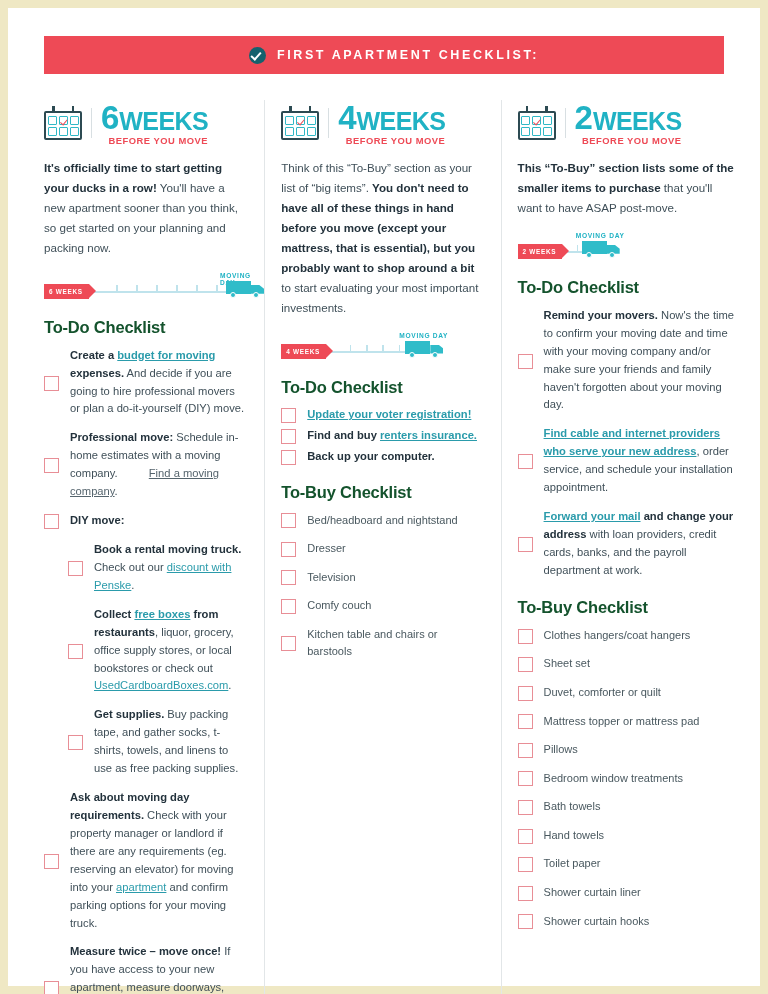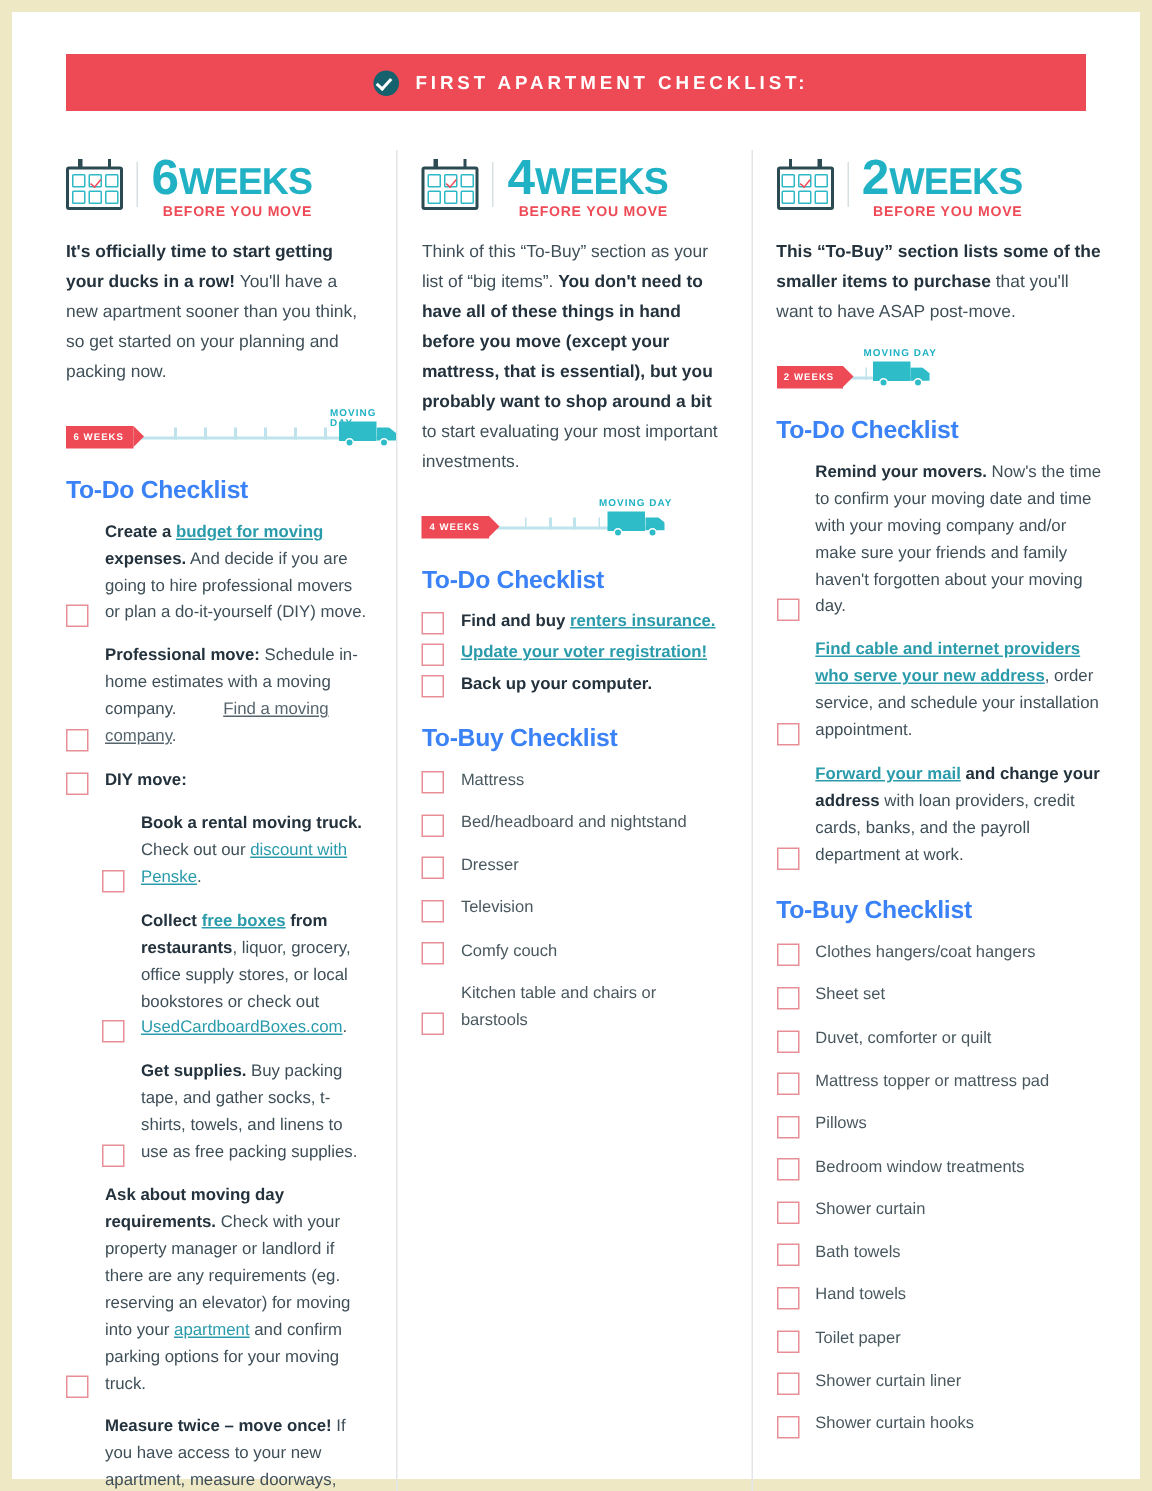--- a/index.html
+++ b/index.html
@@ -103,28 +103,28 @@
   .truck { position:absolute; top:9px; width:40px; height:18px; }
   .truck-box { position:absolute; left:0; top:0; width:25px; height:13px; background:#2fbcc9; }
   .truck-cab {
     position:absolute; left:25px; top:4px; width:13px; height:9px; background:#2fbcc9;
     clip-path:polygon(0 0, 8px 0, 100% 45%, 100% 100%, 0 100%);
   }
   .truck-w { position:absolute; top:11px; width:6px; height:6px; border-radius:50%; background:#2fbcc9; border:1.5px solid #fff; }
 
   
   .sec-head {
-    color:#3b82f6; font-size:16.5px; font-weight:bold;
+    color:#14532d; font-size:16.5px; font-weight:bold;
     letter-spacing:-0.2px; margin:16px 0 10px;
   }
   .sec-head.tight { margin-top:18px; }
 
   
   .cl { list-style:none; margin:0; padding:0; }
-  .cl li { display:flex; align-items:flex-end; margin-bottom:11px; }
+  .cl li { display:flex; align-items:center; margin-bottom:11px; }
   .cl li.sub { margin-left:24px; }
   .cl li.compact { margin-bottom:5px; align-items:center; }
   .box {
     flex:0 0 auto; width:15px; height:15px;
     border:1.4px solid #e88e96; background:#fff; margin-top:1px;
   }
   .txt {
     margin-left:11px; font-size:11.2px; line-height:1.6; color:#3f4f58;
   }
   .cl li.compact .txt { margin-top:0; line-height:1.3; }
@@ -262,37 +262,33 @@
             <div class="truck-box"></div>
             <div class="truck-cab"></div>
             <div class="truck-w" style="left:4px"></div>
             <div class="truck-w" style="left:27px"></div>
           </div>
         </div>
         <div class="sec-head">To-Do Checklist</div>
         <ul class="cl todo">
           <li class="compact">
             <span class="box"></span>
+            <span class="txt"><a class="lk" href="#">Update your voter registration!</a></span>
+          </li>
+          <li class="compact">
+            <span class="box"></span>
             <span class="txt"><b>Find and buy </b><a class="lk" href="#">renters insurance.</a></span>
-          </li>
-          <li class="compact">
-            <span class="box"></span>
-            <span class="txt"><a class="lk" href="#">Update your voter registration!</a></span>
           </li>
           <li class="compact">
             <span class="box"></span>
             <span class="txt"><b>Back up your computer.</b></span>
           </li>
         </ul>
         <div class="sec-head tight">To-Buy Checklist</div>
         <ul class="cl buy">
-          <li>
-            <span class="box"></span>
-            <span class="txt">Mattress</span>
-          </li>
           <li>
             <span class="box"></span>
             <span class="txt">Bed/headboard and nightstand</span>
           </li>
           <li>
             <span class="box"></span>
             <span class="txt">Dresser</span>
           </li>
           <li>
             <span class="box"></span>
@@ -382,24 +378,20 @@
           <li>
             <span class="box"></span>
             <span class="txt">Pillows</span>
           </li>
           <li>
             <span class="box"></span>
             <span class="txt">Bedroom window treatments</span>
           </li>
           <li>
             <span class="box"></span>
-            <span class="txt">Shower curtain</span>
-          </li>
-          <li>
-            <span class="box"></span>
             <span class="txt">Bath towels</span>
           </li>
           <li>
             <span class="box"></span>
             <span class="txt">Hand towels</span>
           </li>
           <li>
             <span class="box"></span>
             <span class="txt">Toilet paper</span>
           </li>

